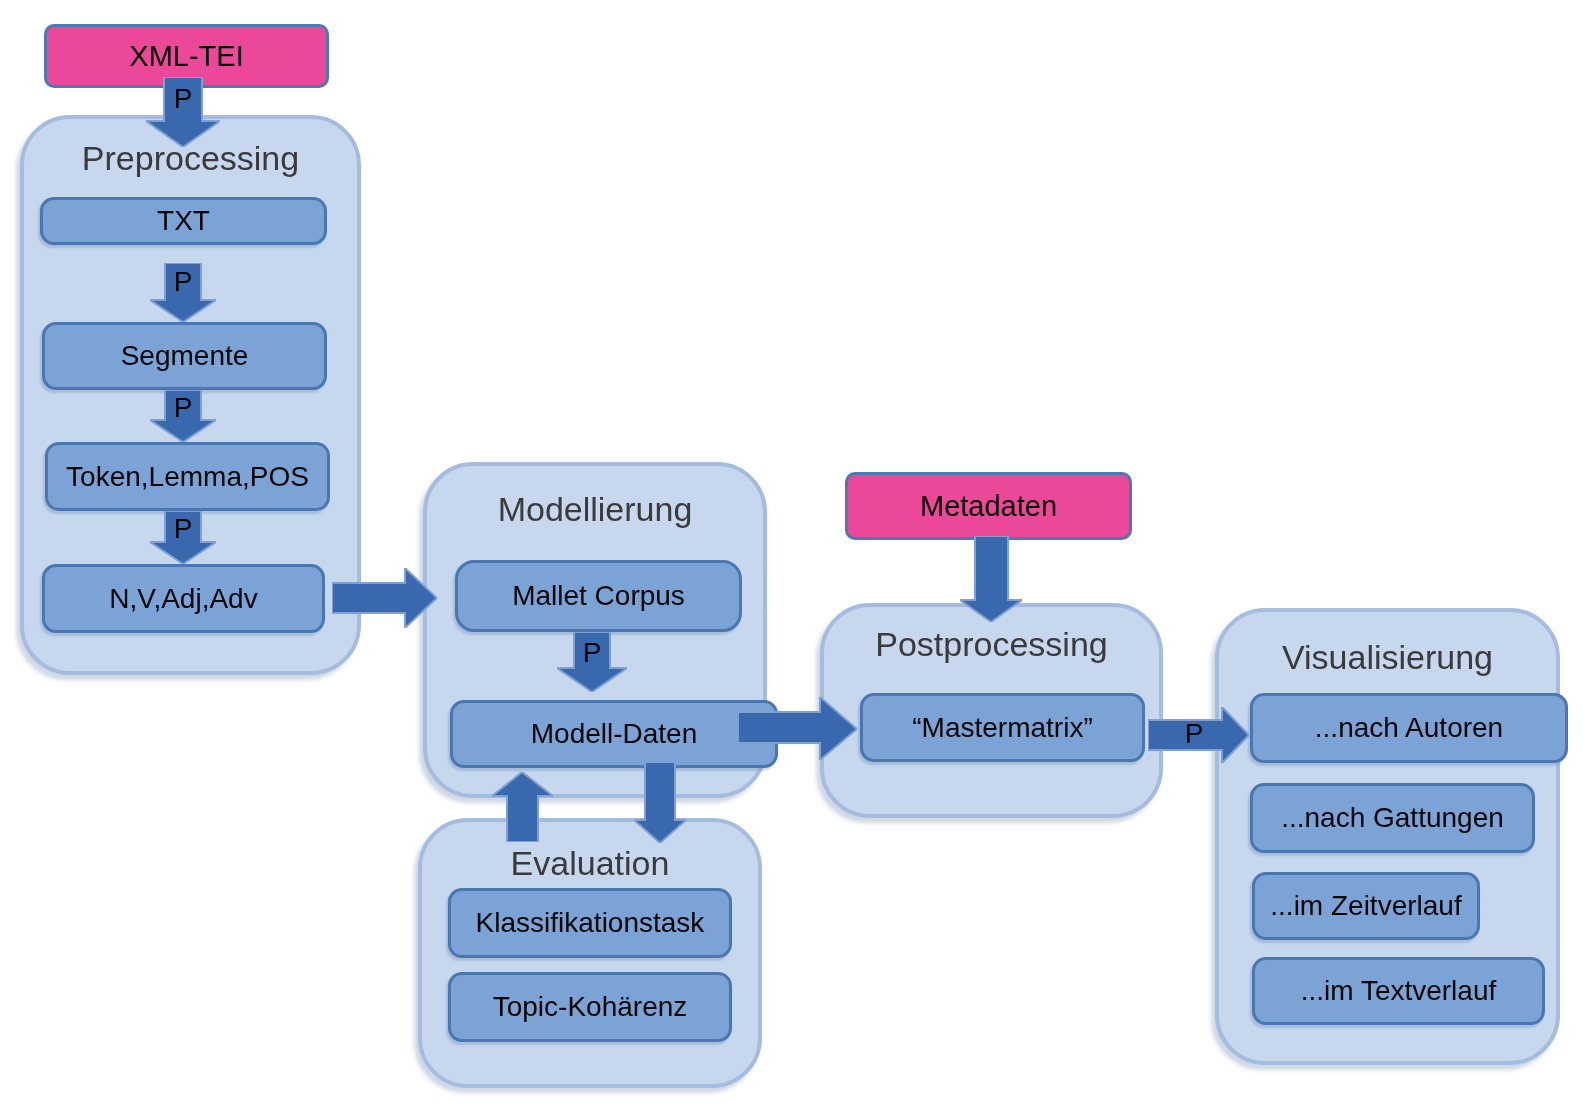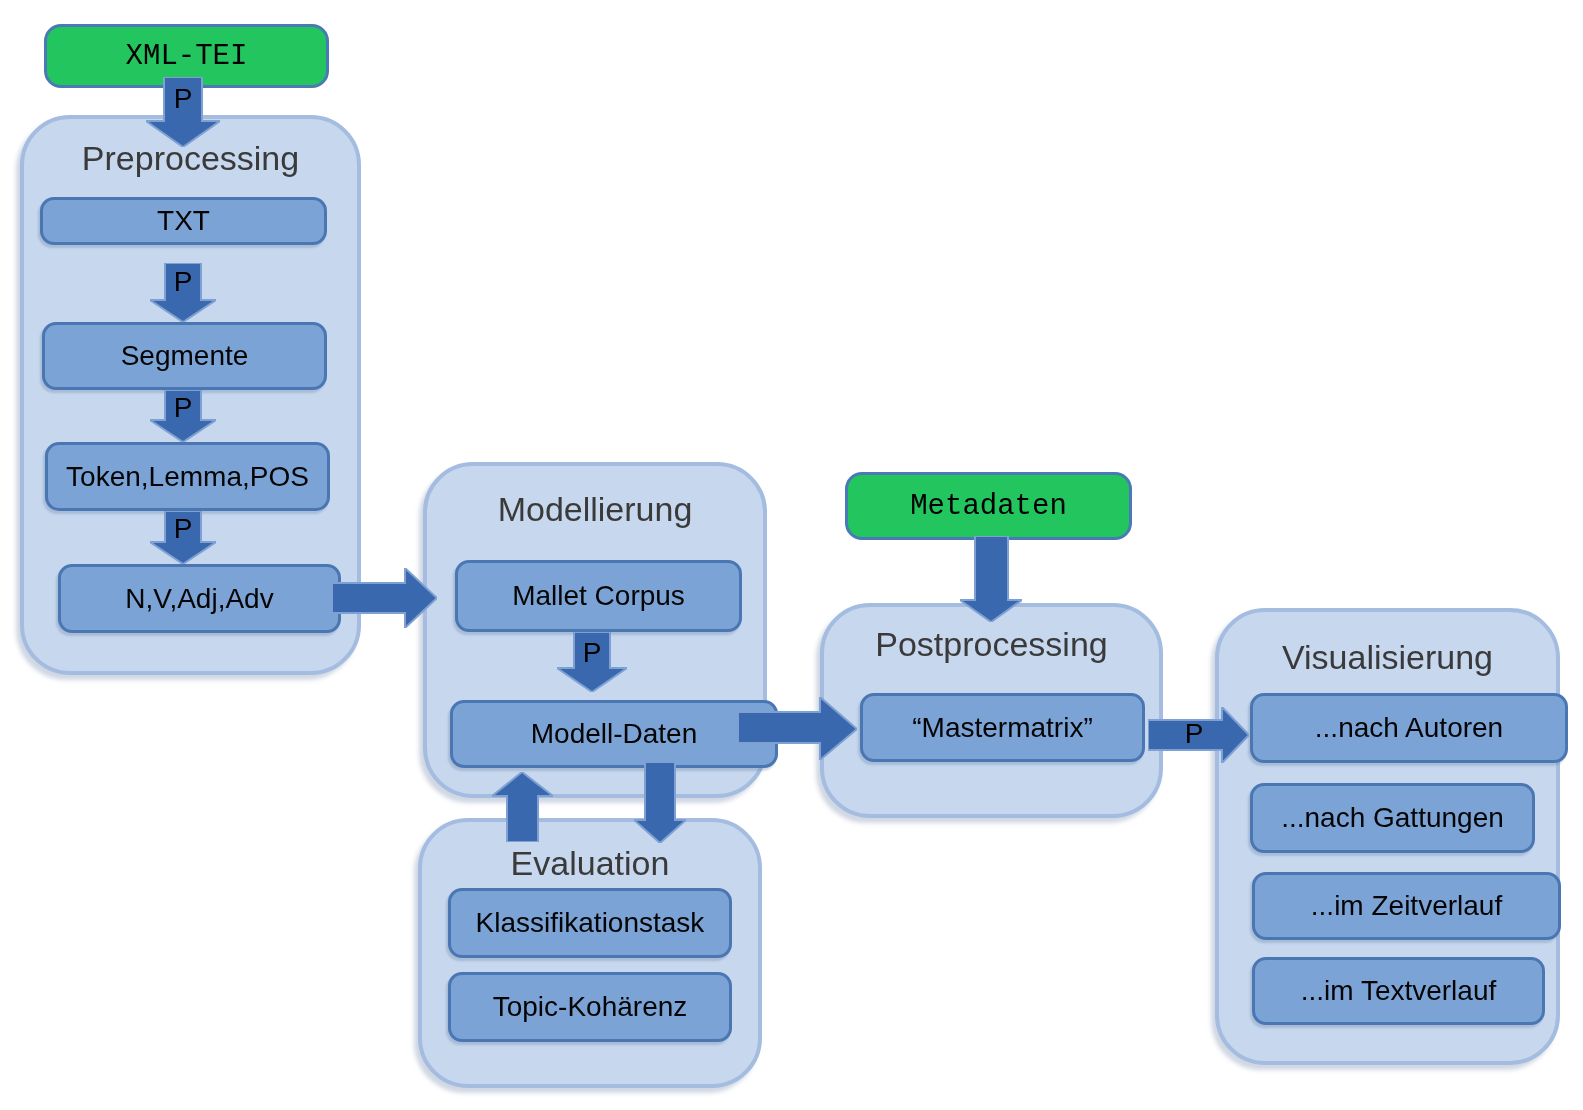--- a/index.html
+++ b/index.html
@@ -30,36 +30,36 @@
   .node{
     position:absolute;box-sizing:border-box;
     background:#7ba3d6;border:3px solid #4a76b2;border-radius:14px;
     display:flex;align-items:center;justify-content:center;
     font-size:28px;color:#050505;z-index:2;
     box-shadow:-2px 3px 2px rgba(100,125,165,.30);
   }
   #n-txt{left:40px;top:197px;width:287px;height:48px;}
   #n-segmente{left:42px;top:322px;width:285px;height:68px;}
   #n-token{left:45px;top:442px;width:285px;height:69px;}
-  #n-nvaa{left:58px;top:564px;width:283px;height:69px;}
-  #n-mallet{left:455px;top:560px;width:287px;height:72px;}
+  #n-nvaa{left:42px;top:564px;width:283px;height:69px;}
+  #n-mallet{left:455px;top:560px;width:287px;height:72px;border-radius:19px;}
   #n-modelldaten{left:450px;top:700px;width:328px;height:68px;}
   #n-klassifikation{left:448px;top:888px;width:284px;height:70px;}
   #n-topic{left:448px;top:972px;width:284px;height:70px;}
   #n-mastermatrix{left:860px;top:693px;width:285px;height:69px;}
   #n-autoren{left:1250px;top:693px;width:318px;height:70px;}
   #n-gattungen{left:1250px;top:783px;width:285px;height:70px;}
-  #n-zeitverlauf{left:1252px;top:872px;width:309px;height:68px;}
+  #n-zeitverlauf{left:1252px;top:872px;width:228px;height:68px;}
   #n-textverlauf{left:1252px;top:957px;width:293px;height:68px;}
 
   .source{
     position:absolute;box-sizing:border-box;
-    background:#22c55e;border:3px solid #4a7ab5;border-radius:17px;
+    background:#ec4899;border:3px solid #4a7ab5;border-radius:10px;
     display:flex;align-items:center;justify-content:center;
-    font-size:29px;color:#000;z-index:4;font-family:Liberation Mono, monospace;
+    font-size:29px;color:#000;z-index:4;
   }
   #s-xmltei{left:44px;top:24px;width:285px;height:64px;}
   #s-metadaten{left:845px;top:472px;width:287px;height:68px;}
 
   .arrow{position:absolute;z-index:5;}
   .arrow polygon{fill:#3a68ae;stroke:#7fa0d2;stroke-width:2;stroke-linejoin:miter;}
   #a1{left:146px;top:77px;}
   #a2{left:150px;top:263px;}
   #a3{left:150px;top:390px;}
   #a4{left:150px;top:511px;}

